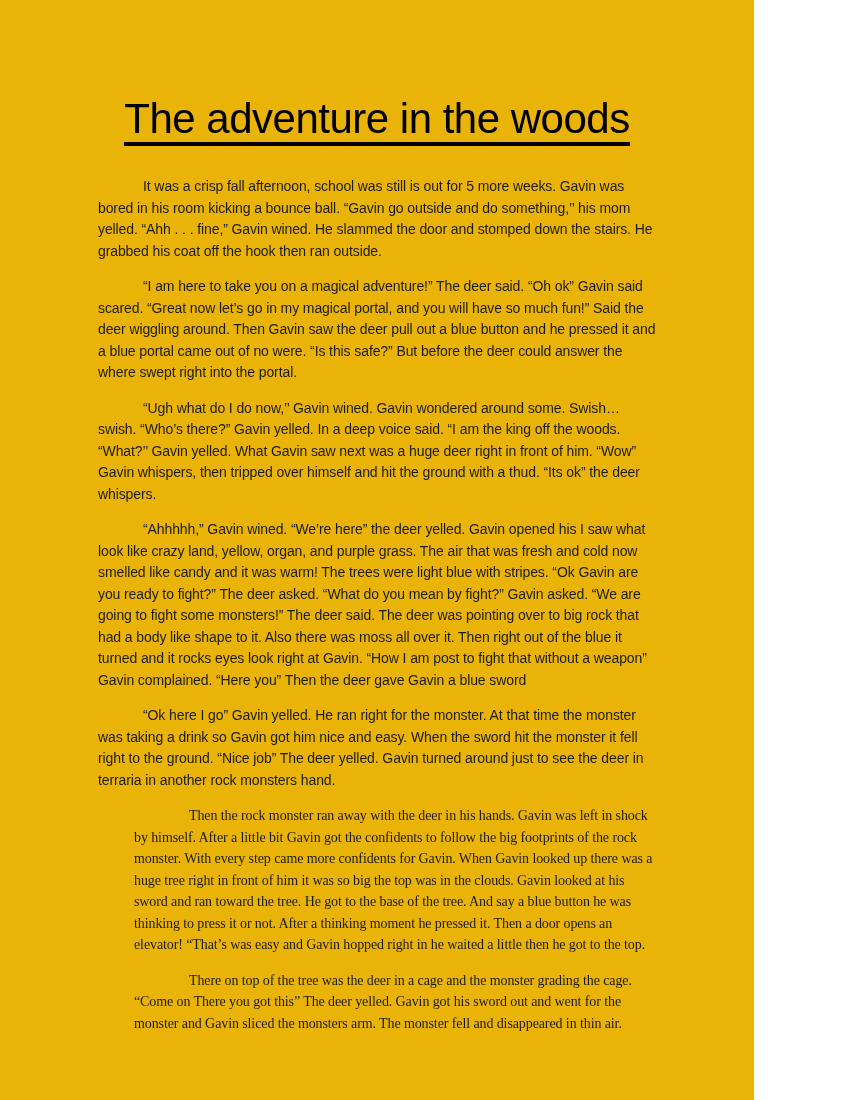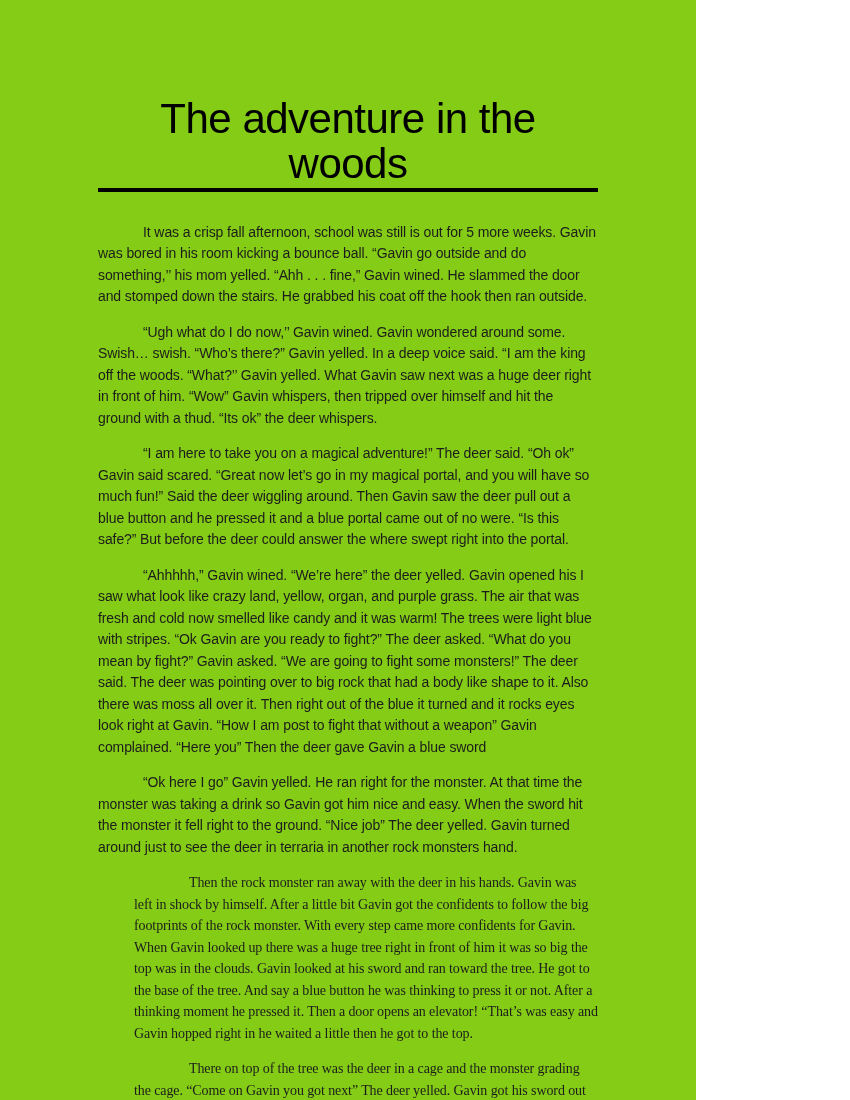--- a/index.html
+++ b/index.html
@@ -2,23 +2,23 @@
 <html><head>
 <meta charset="utf-8">
 <style>
   html, body {
     margin: 0;
     padding: 0;
     background: #ffffff;
   }
   .page {
     position: relative;
-    width: 696px;
+    width: 754px;
     height: 1100px;
-    background: #84cc16;
+    background: #eab308;
     overflow: hidden;
     font-family: "Liberation Sans", sans-serif;
     box-sizing: border-box;
     padding: 96px 98px 0 98px;
   }
   .title-wrap {
     text-align: center;
     margin: 0 0 30px 0;
   }
   h1.doc-title {
@@ -52,21 +52,21 @@
 <body>
 
 <div class="page">
 
   <div class="title-wrap">
     <h1 class="doc-title">The adventure in the woods</h1>
   </div>
 
   <div class="story">
     <p>It was a crisp fall afternoon, school was still is out for 5 more weeks. Gavin was bored in his room kicking a bounce ball. “Gavin go outside and do something,’’ his mom yelled. “Ahh . . . fine,” Gavin wined. He slammed the door and stomped down the stairs. He grabbed his coat off the hook then ran outside.</p>
+    <p>“I am here to take you on a magical adventure!”  The deer said. “Oh ok” Gavin said scared. “Great now let’s go in my magical portal, and you will have so much fun!” Said the deer wiggling around. Then Gavin saw the deer pull out a blue button and he pressed it and a blue portal came out of no were. “Is this safe?” But before the deer could answer the where swept right into the portal.</p>
     <p>“Ugh what do I do now,’’ Gavin wined. Gavin wondered around some. Swish… swish. “Who’s there?” Gavin yelled. In a deep voice said. “I am the king off the woods. “What?’’ Gavin yelled. What Gavin saw next was a huge deer right in front of him. “Wow” Gavin whispers, then tripped over himself and hit the ground with a thud. “Its ok” the deer whispers.</p>
-    <p>“I am here to take you on a magical adventure!”  The deer said. “Oh ok” Gavin said scared. “Great now let’s go in my magical portal, and you will have so much fun!” Said the deer wiggling around. Then Gavin saw the deer pull out a blue button and he pressed it and a blue portal came out of no were. “Is this safe?” But before the deer could answer the where swept right into the portal.</p>
     <p>“Ahhhhh,” Gavin wined. “We’re here” the deer yelled. Gavin opened his I saw what look like crazy land, yellow, organ, and purple grass. The air that was fresh and cold now smelled like candy and it was warm! The trees were light blue with stripes. “Ok Gavin are you ready to fight?” The deer asked. “What do you mean by fight?” Gavin asked. “We are going to fight some monsters!” The deer said. The deer was pointing over to big rock that had a body like shape to it. Also there was moss all over it. Then right out of the blue it turned and it rocks eyes look right at Gavin. “How I am post to fight that without a weapon” Gavin complained. “Here you” Then the deer gave Gavin a blue sword</p>
     <p>“Ok here I go” Gavin yelled. He ran right for the monster. At that time the monster was taking a drink so Gavin got him nice and easy. When the sword hit the monster it fell right to the ground. “Nice job” The deer yelled. Gavin turned around just to see the deer in terraria in another rock monsters hand.</p>
     <p class="indent-block">Then the rock monster ran away with the deer in his hands. Gavin was left in shock by himself. After a little bit Gavin got the confidents to follow the big footprints of the rock monster.  With every step came more confidents for Gavin. When Gavin looked up there was a huge tree right in front of him it was so big the top was in the clouds. Gavin looked at his sword and ran toward the tree. He got to the base of the tree. And say a blue button he was thinking to press it or not. After a thinking moment he pressed it. Then a door opens an elevator! “That’s was easy and Gavin hopped right in he waited a little then he got to the top.</p>
-    <p class="indent-block">There on top of the tree was the deer in a cage and the monster grading the cage. “Come on Gavin you got next” The deer yelled. Gavin got his sword out and went for the monster and Gavin sliced the monsters arm. The monster fell and disappeared in thin air.</p>
+    <p class="indent-block">There on top of the tree was the deer in a cage and the monster grading the cage. “Come on There you got this” The deer yelled. Gavin got his sword out and went for the monster and Gavin sliced the monsters arm. The monster fell and disappeared in thin air.</p>
   </div>
 
 </div>
 
 </body></html>

